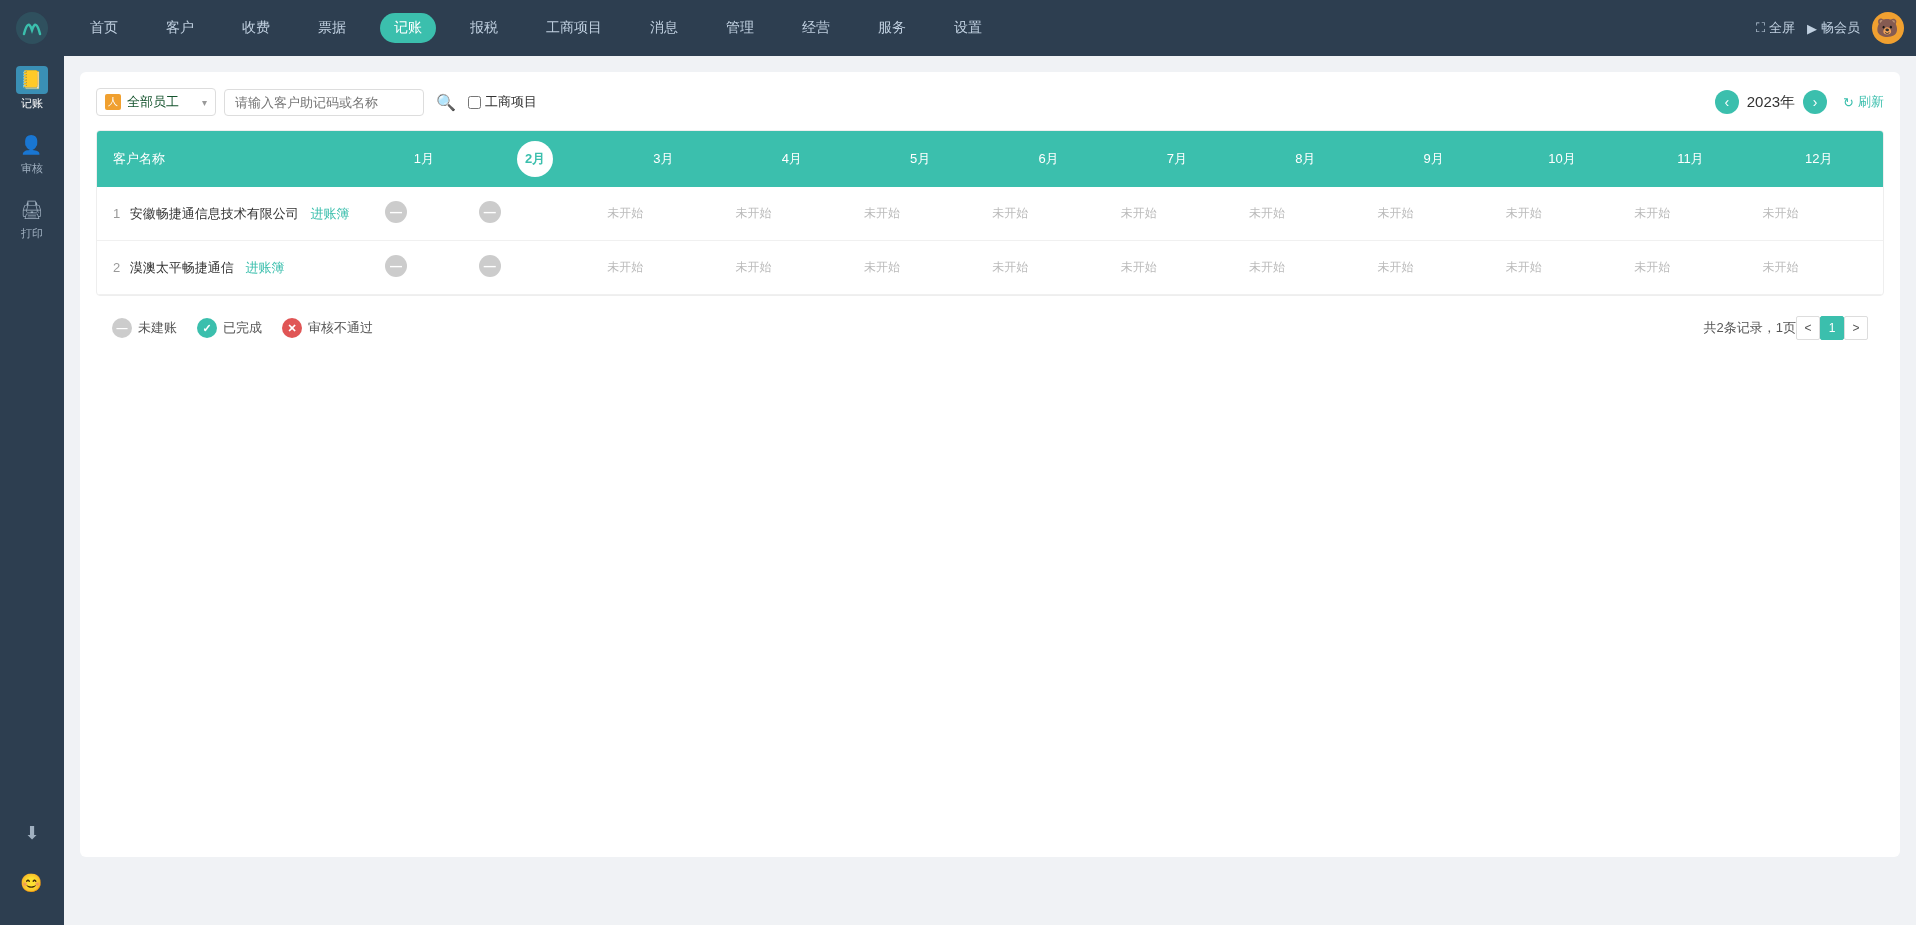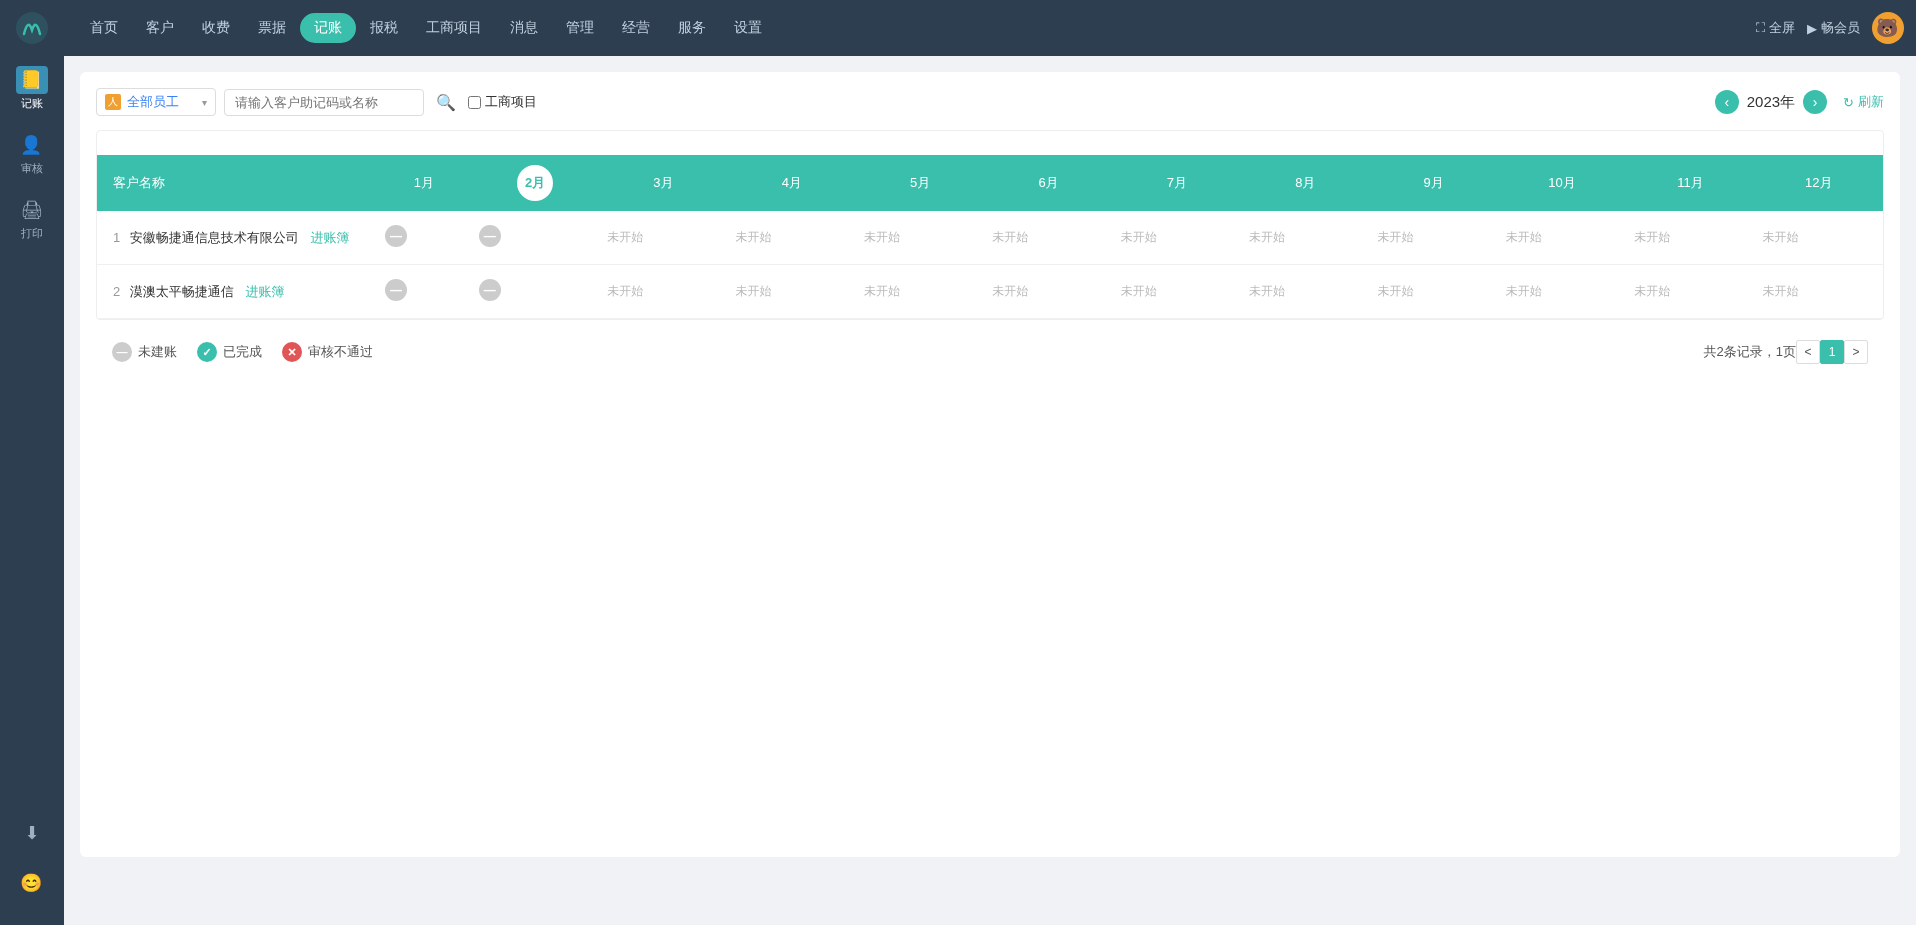--- a/index.html
+++ b/index.html
@@ -142,21 +142,21 @@
       gap: 6px;
       min-width: 120px;
     }
     .toolbar-select .select-icon {
       width: 16px; height: 16px;
       background: #f0a030;
       border-radius: 2px;
       display: flex; align-items: center; justify-content: center;
       color: #fff; font-size: 10px; flex-shrink: 0;
     }
-    .toolbar-select .select-text { color: #3b82f6; font-size: 13px; flex: 1; }
+    .toolbar-select .select-text { color: #14532d; font-size: 13px; flex: 1; }
     .toolbar-select .select-arrow { color: #999; font-size: 10px; }
     .search-input {
       border: 1px solid #ddd;
       border-radius: 4px;
       padding: 5px 10px;
       font-size: 13px;
       outline: none;
       width: 200px;
       color: #1d4ed8;
     }
@@ -203,21 +203,20 @@
       display: flex;
       align-items: center;
       gap: 4px;
     }
 
     
     .data-table {
       width: 100%;
       border-collapse: collapse;
       font-size: 13px;
-      margin-top: 24px;
     }
     .data-table thead tr {
       background: #3bbfad;
       color: #fff;
     }
     .data-table thead th {
       padding: 10px 8px;
       text-align: center;
       font-weight: normal;
       white-space: nowrap;
@@ -369,21 +368,21 @@
       <div class="icon-box">
         <span class="sidebar-icon">😊</span>
       </div>
     </div>
   </div>
 </div>
 
 <div class="main-area">
 
   <nav class="topnav">
-    <div id="topnav-items-container" style="display:flex;align-items:flex-start;">
+    <div id="topnav-items-container" style="display:flex;align-items:flex-start;gap:20px;">
         <div class="topnav-item">首页</div>
         <div class="topnav-item">客户</div>
         <div class="topnav-item">收费</div>
         <div class="topnav-item">票据</div>
         <div class="topnav-item active">记账</div>
         <div class="topnav-item">报税</div>
         <div class="topnav-item">工商项目</div>
         <div class="topnav-item">消息</div>
         <div class="topnav-item">管理</div>
         <div class="topnav-item">经营</div>

